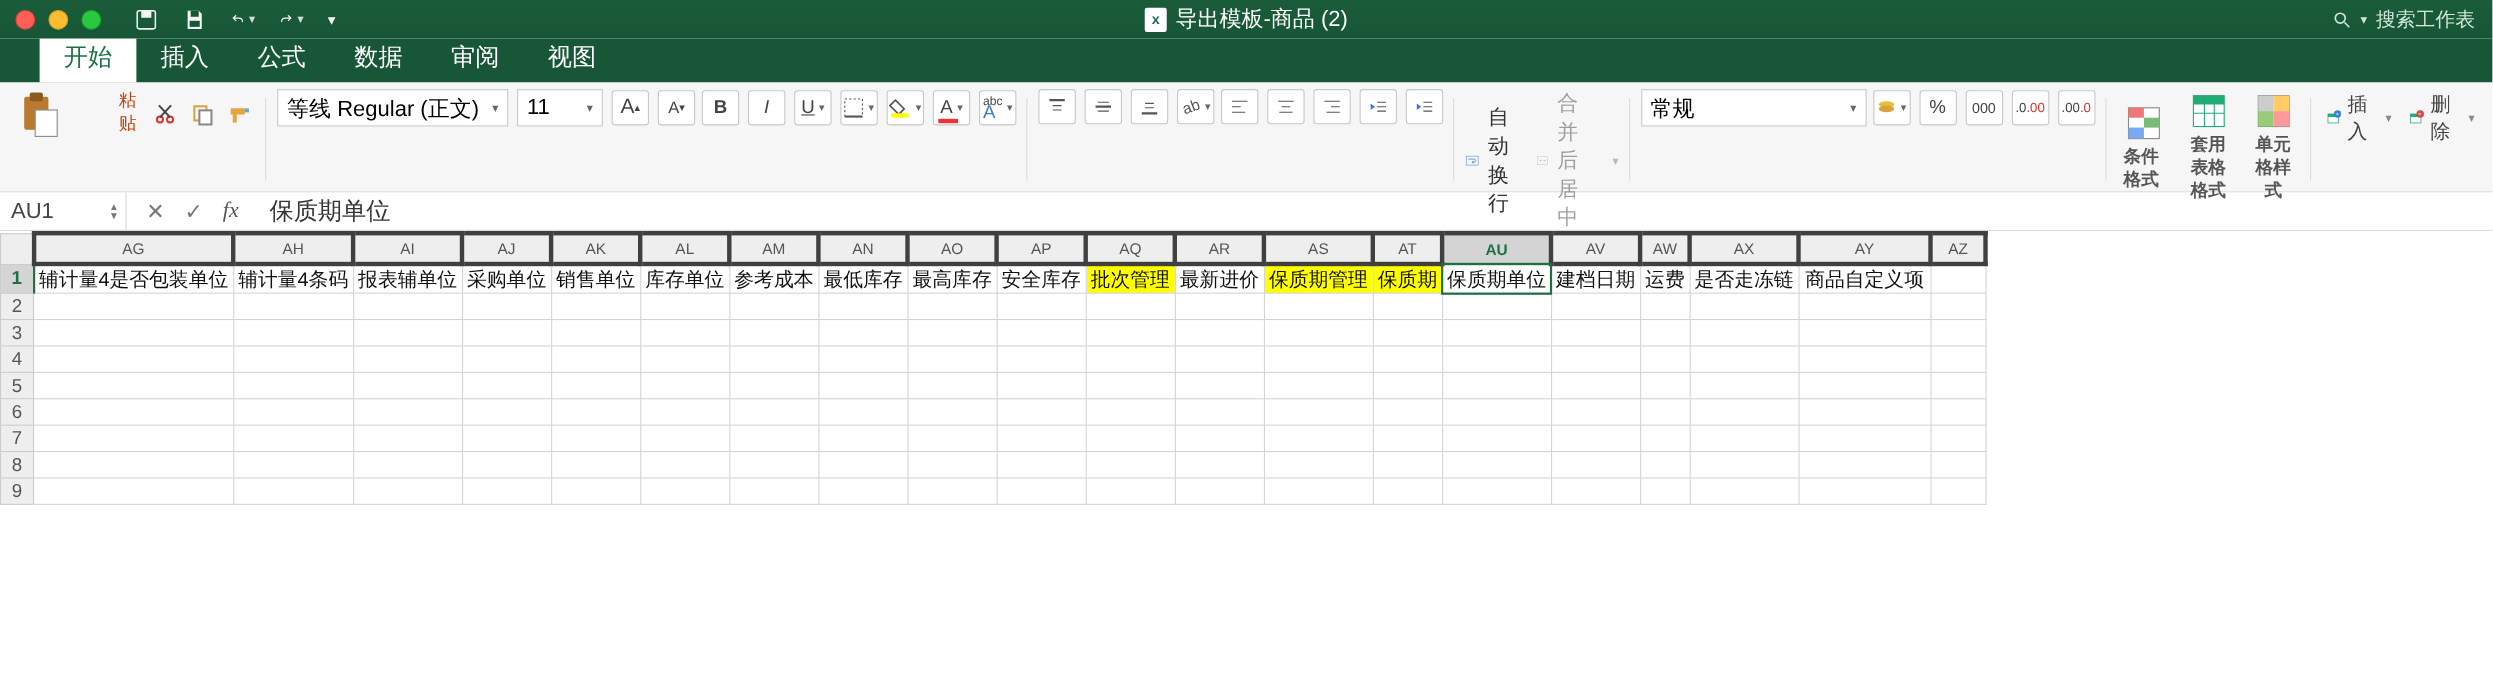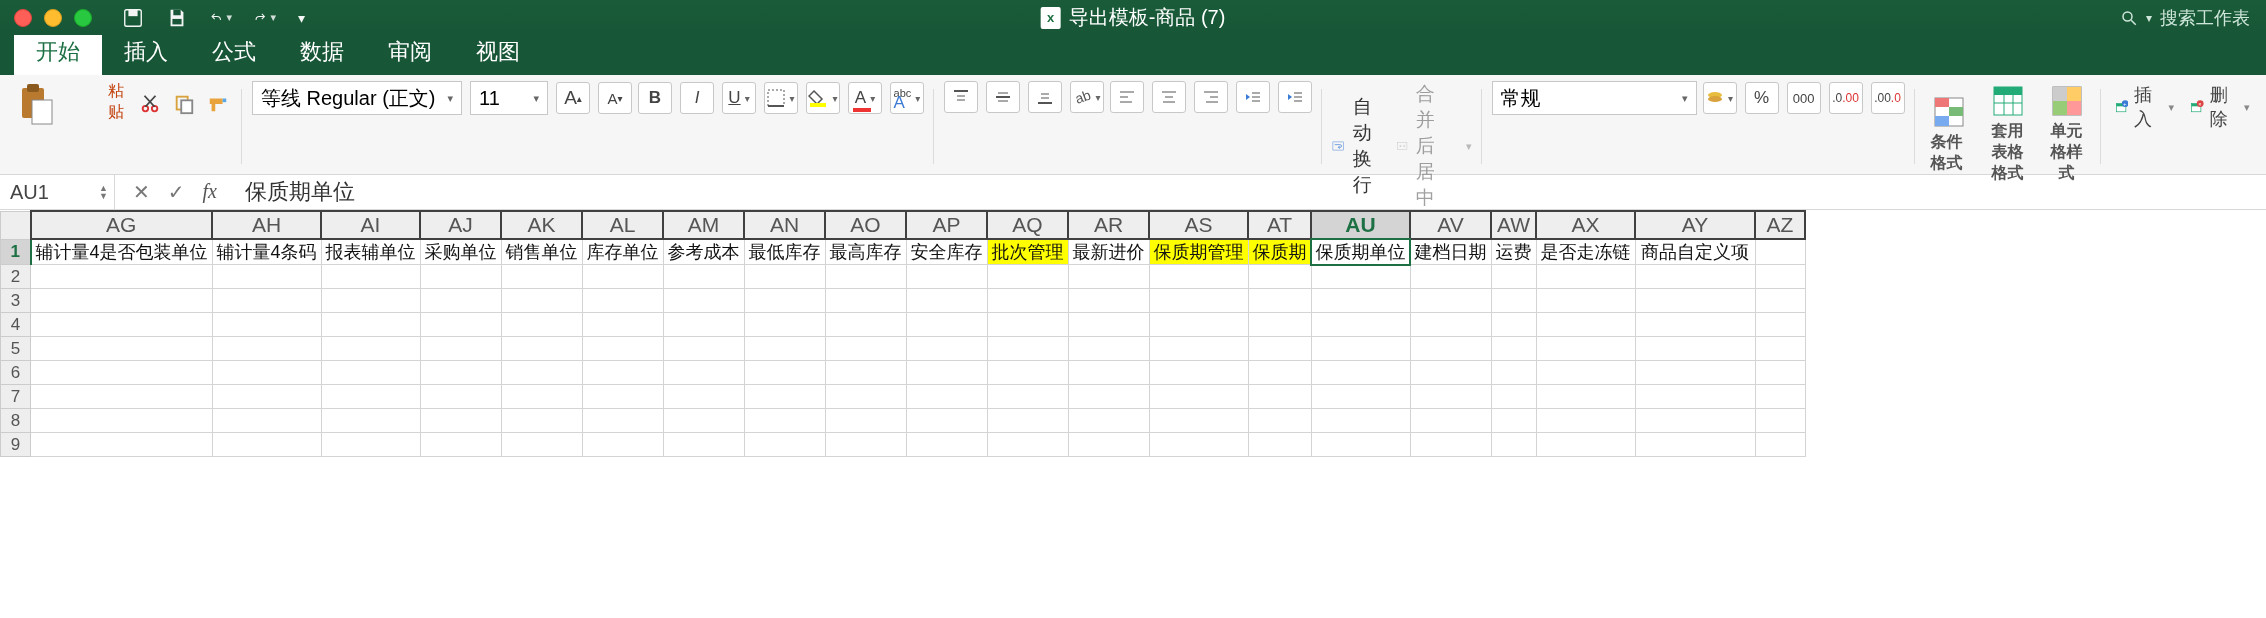--- a/index.html
+++ b/index.html
@@ -15,21 +15,21 @@
   .qat { display: flex; gap: 22px; margin-left: 30px; align-items: center; }
   .qat-icon { width: 22px; height: 22px; fill: #fff; opacity: .95; display: flex; align-items: center; }
   .qat-drop::after { content: "▾"; font-size: 11px; margin-left: 4px; opacity: .85; }
   .title-center { position: absolute; left: 50%; transform: translateX(-50%); display: flex; align-items: center; gap: 8px; font-size: 20px; }
   .excel-doc-icon { width: 20px; height: 22px; background: #fff; color: #1d7044; font-weight: bold; font-size: 13px; display: flex; align-items: center; justify-content: center; border-radius: 2px; }
   .search-box { margin-left: auto; margin-right: 16px; display: flex; align-items: center; gap: 8px; color: #cfe6da; font-size: 18px; }
 
   
   .tabstrip { height: 40px; background: #175636; display: flex; align-items: flex-end; padding-left: 14px; gap: 0; }
   .tab { color: #fff; font-size: 22px; padding: 8px 22px 8px; cursor: default; }
-  .tab.active { background: #fff; color: #1d7044; font-weight: 500; border-radius: 3px 3px 0 0; }
+  .tab.active { background: #fff; color: #1d7044; font-weight: 500; border-radius: 3px 3px 0 0; margin-left: 22px; }
 
   
   .ribbon { height: 100px; background: #f6f6f6; border-bottom: 1px solid #d8d8d8; display: flex; align-items: stretch; padding: 6px 0 0 8px; }
   .group { display: flex; flex-direction: column; align-items: center; padding: 0 10px; position: relative; }
   .group::after { content: ""; position: absolute; right: 0; top: 8px; bottom: 10px; width: 1px; background: #dcdcdc; }
   .group.noborder::after { display: none; }
   .row { display: flex; gap: 8px; align-items: center; }
   .col { display: flex; gap: 6px; }
   .lbl { font-size: 16px; color: #c2410c; margin-top: auto; padding-bottom: 4px; margin-left: 48px; }
   .big-icon { width: 40px; height: 44px; display: flex; align-items: center; justify-content: center; }
@@ -48,21 +48,21 @@
   .namebox { width: 115px; height: 100%; border-right: 1px solid #d8d8d8; display: flex; align-items: center; padding-left: 10px; font-size: 20px; color: #444; }
   .namebox-step { margin-left: auto; margin-right: 6px; display: flex; flex-direction: column; font-size: 9px; color: #777; line-height: 8px; }
   .fx-icons { display: flex; gap: 18px; padding: 0 18px; color: #777; font-size: 20px; }
   .fx-label { font-style: italic; font-family: "Times New Roman", serif; color: #555; }
   .fx-input { flex: 1; padding-left: 10px; font-size: 22px; color: #333; }
 
   
   .grid-wrap { position: relative; }
   table.grid { border-collapse: collapse; table-layout: fixed; }
   .corner { width: 30px; height: 28px; background: #eee; border: 1px solid #ccc; }
-  th.colh { background: #eee; border: 2px solid #404040; font-weight: normal; font-size: 21px; color: #555; height: 28px; }
+  th.colh { background: #eee; border: 4px solid #404040; font-weight: normal; font-size: 14px; color: #555; height: 28px; }
   th.colh.sel { background: #d4d4d4; color: #1d7044; font-weight: 600; border-bottom: 2px solid #1d7044; }
   th.rowh { width: 30px; background: #eee; border: 1px solid #ccc; font-weight: normal; font-size: 17px; color: #555; text-align: center; }
   th.rowh.sel { background: #d4d4d4; color: #1d7044; font-weight: 600; border-right: 2px solid #1d7044; }
   td.cell { border: 1px solid #d4d4d4; height: 24px; font-size: 18px; white-space: nowrap; overflow: hidden; text-align: center; padding: 0 4px; color: #111; }
   td.cell.hl { background: #ffff00; }
   td.cell.selected { outline: 2px solid #1d7044; outline-offset: -1px; }
 </style>
 </head>
 <body>
 
@@ -93,21 +93,21 @@
       </span>
     <span class="qat-icon qat-drop">
         <svg viewBox="0 0 24 24" width="20" height="20">
           <path fill="none" stroke="#fff" stroke-width="2" d="M15 14l5-5-5-5M20 9H10a6 6 0 00-6 6v1"></path>
         </svg>
       </span>
     <span class="qat-icon" style="font-size:14px;">▾</span>
   </div>
   <div class="title-center">
     <span class="excel-doc-icon">x</span>
-    <span>导出模板-商品 (7)</span>
+    <span>导出模板-商品 (2)</span>
   </div>
   <div class="search-box">
     <svg width="18" height="18" viewBox="0 0 24 24">
         <circle cx="10" cy="10" r="6" fill="none" stroke="#cfe6da" stroke-width="2"></circle>
         <line x1="15" y1="15" x2="21" y2="21" stroke="#cfe6da" stroke-width="2"></line>
       </svg>
     <span style="font-size:12px;">▾</span>
     <span>搜索工作表</span>
   </div>
 </div>

